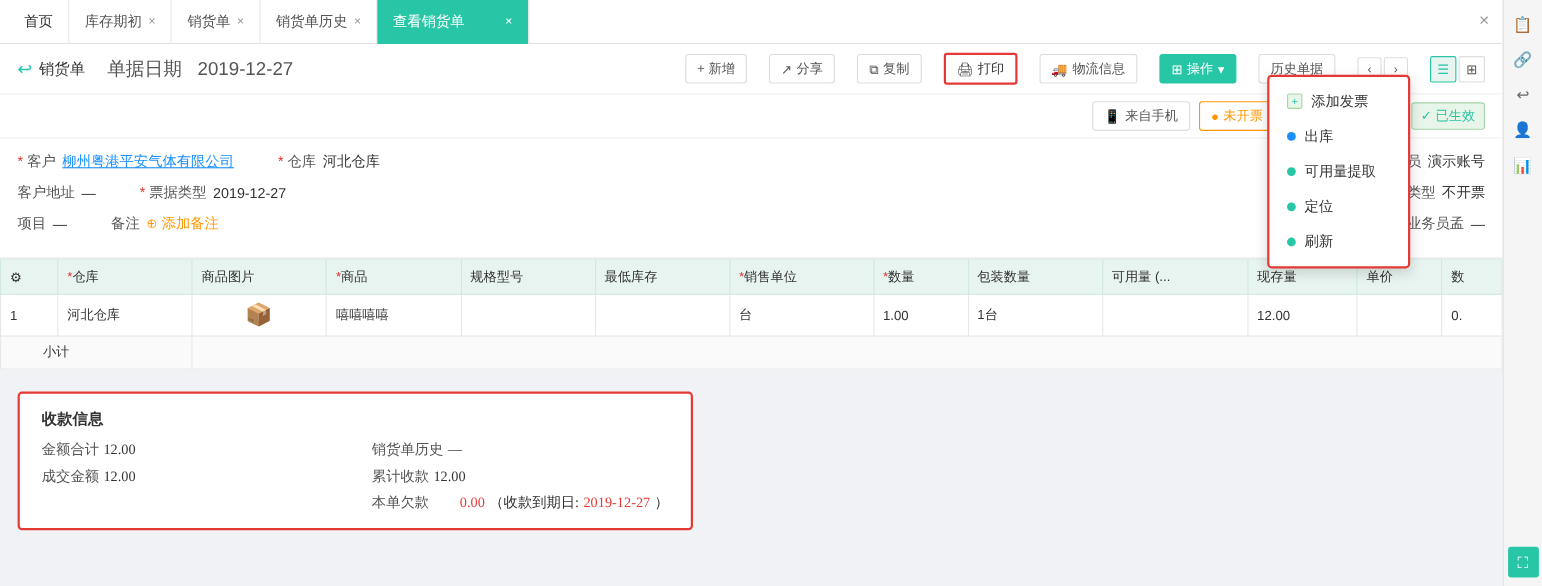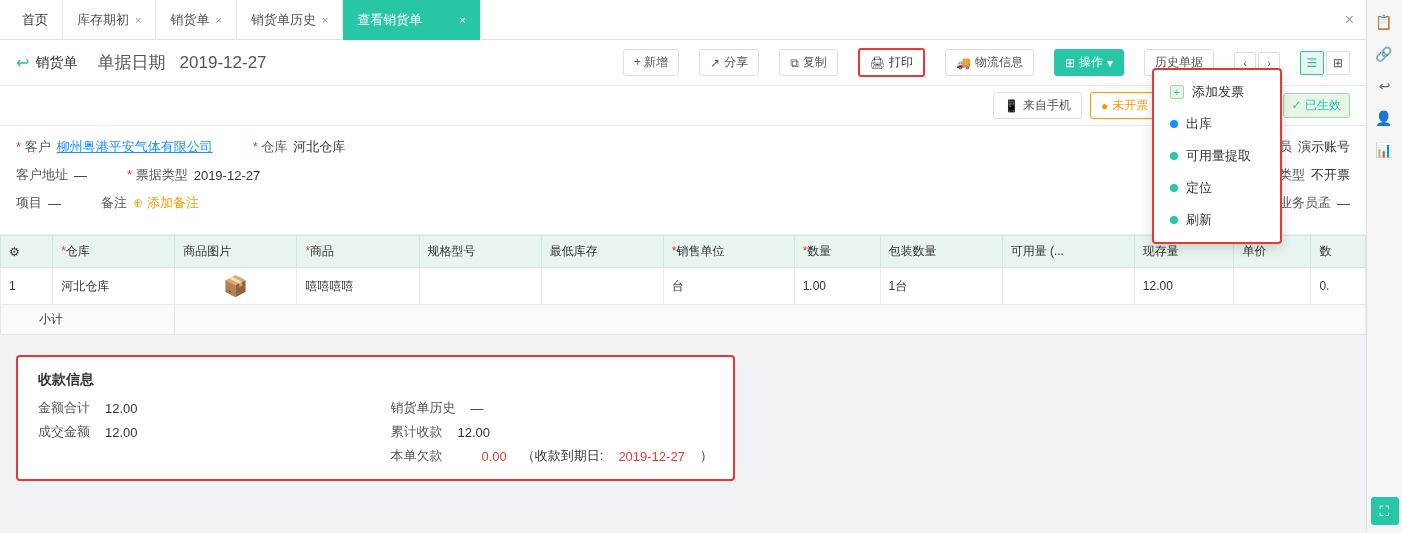--- a/index.html
+++ b/index.html
@@ -83,21 +83,21 @@
     tr.subtotal-row td { background: #fafafa; font-weight: 500; padding-left: 38px; }
 
     
     .payment-section {
       margin: 12px 16px; padding: 14px 20px;
       border: 2px solid #e53935; border-radius: 4px;
       display: inline-block; min-width: 520px; background: #fff;
     }
     .payment-title { font-weight: bold; font-size: 14px; margin-bottom: 10px; }
     .payment-grid { display: grid; grid-template-columns: 1fr 1fr; gap: 6px 30px; }
-    .payment-item { display: flex; align-items: center; gap: 15px; font-size: 13px; }
+    .payment-item { display: flex; align-items: center; gap: 4px; font-size: 13px; font-family: Liberation Serif, serif; }
     .payment-label { color: #555; white-space: nowrap; }
     .payment-value { color: #333; }
     .payment-value.red { color: #e53935; margin-left: 24px; }
     .payment-value.date-red { color: #e53935; }
 
     
     .dropdown-popup {
       position: absolute; top: 68px; right: 120px;
       background: #fff; border: 2px solid #e53935; border-radius: 4px;
       box-shadow: 0 4px 12px rgba(0,0,0,0.15); z-index: 100;

